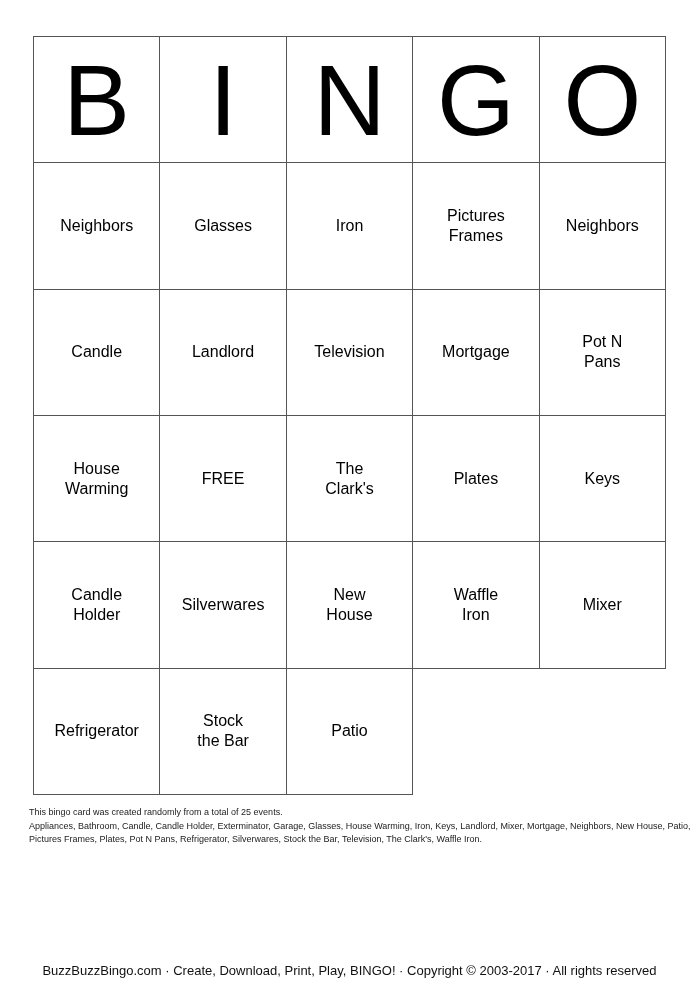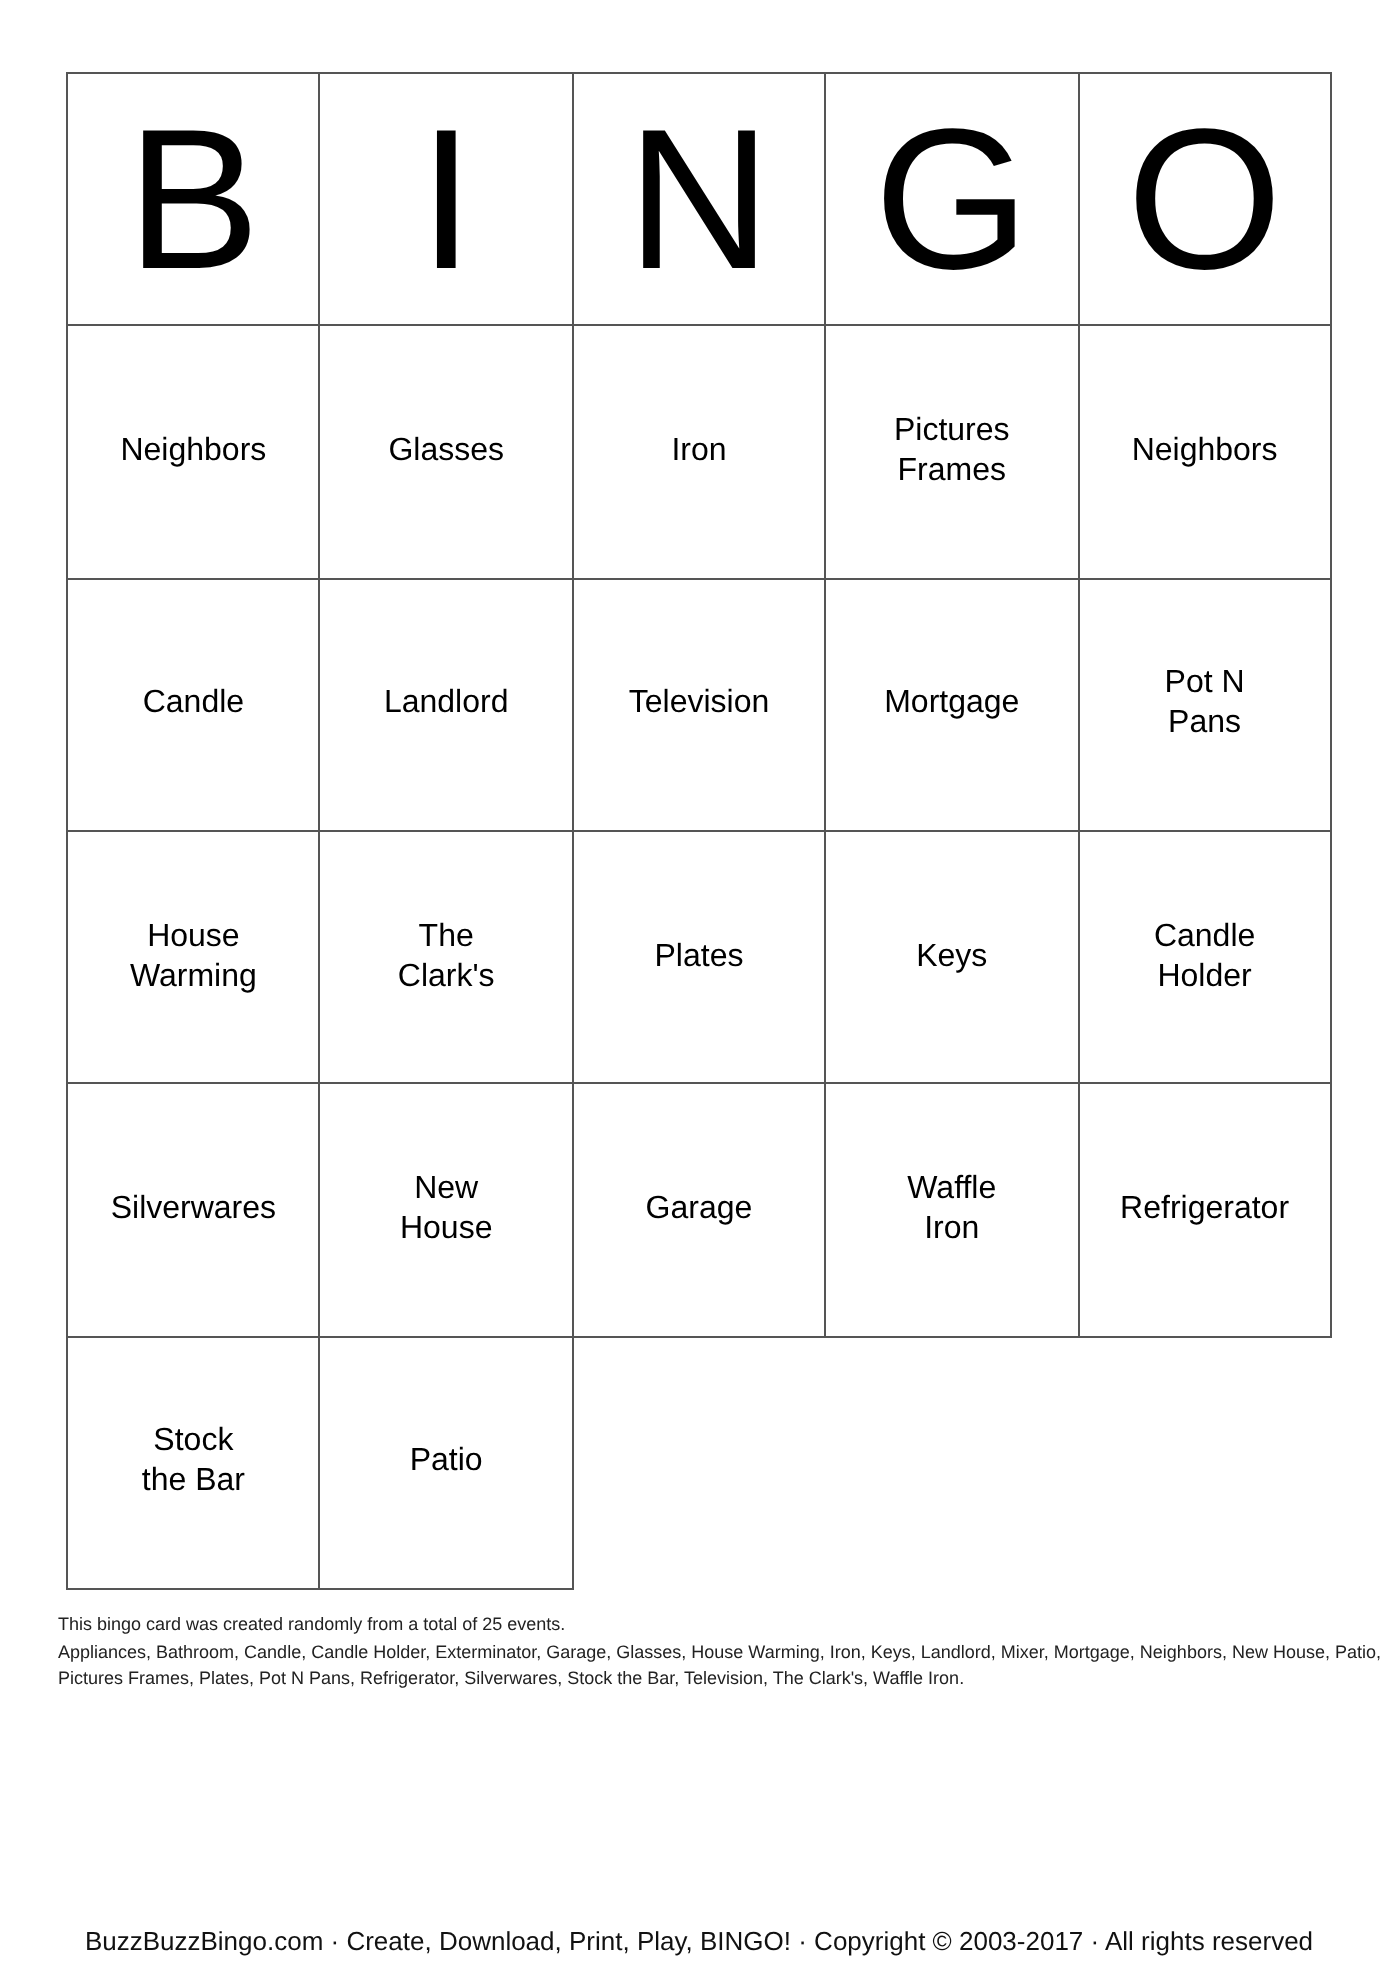--- a/index.html
+++ b/index.html
@@ -58,34 +58,35 @@
 
   <div class="cell">Candle</div>
   <div class="cell">Landlord</div>
   <div class="cell">Television</div>
   <div class="cell">Mortgage</div>
 
   <div class="cell">Pot N
 Pans</div>
   <div class="cell">House
 Warming</div>
+  <div class="cell">FREE</div>
   <div class="cell">The
 Clark's</div>
   <div class="cell">Plates</div>
 
   <div class="cell">Keys</div>
   <div class="cell">Candle
 Holder</div>
   <div class="cell">Silverwares</div>
   <div class="cell">New
 House</div>
-  <div class="cell">Garage</div>
 
   <div class="cell">Waffle
 Iron</div>
+  <div class="cell">Mixer</div>
   <div class="cell">Refrigerator</div>
   <div class="cell">Stock
 the Bar</div>
   <div class="cell">Patio</div>
 </div>
 
 <div class="footnote">
   <div>This bingo card was created randomly from a total of 25 events.</div>
   <div>Appliances, Bathroom, Candle, Candle Holder, Exterminator, Garage, Glasses, House Warming, Iron, Keys, Landlord, Mixer, Mortgage, Neighbors, New House, Patio, Pictures Frames, Plates, Pot N Pans, Refrigerator, Silverwares, Stock the Bar, Television, The Clark's, Waffle Iron.</div>
 </div>

